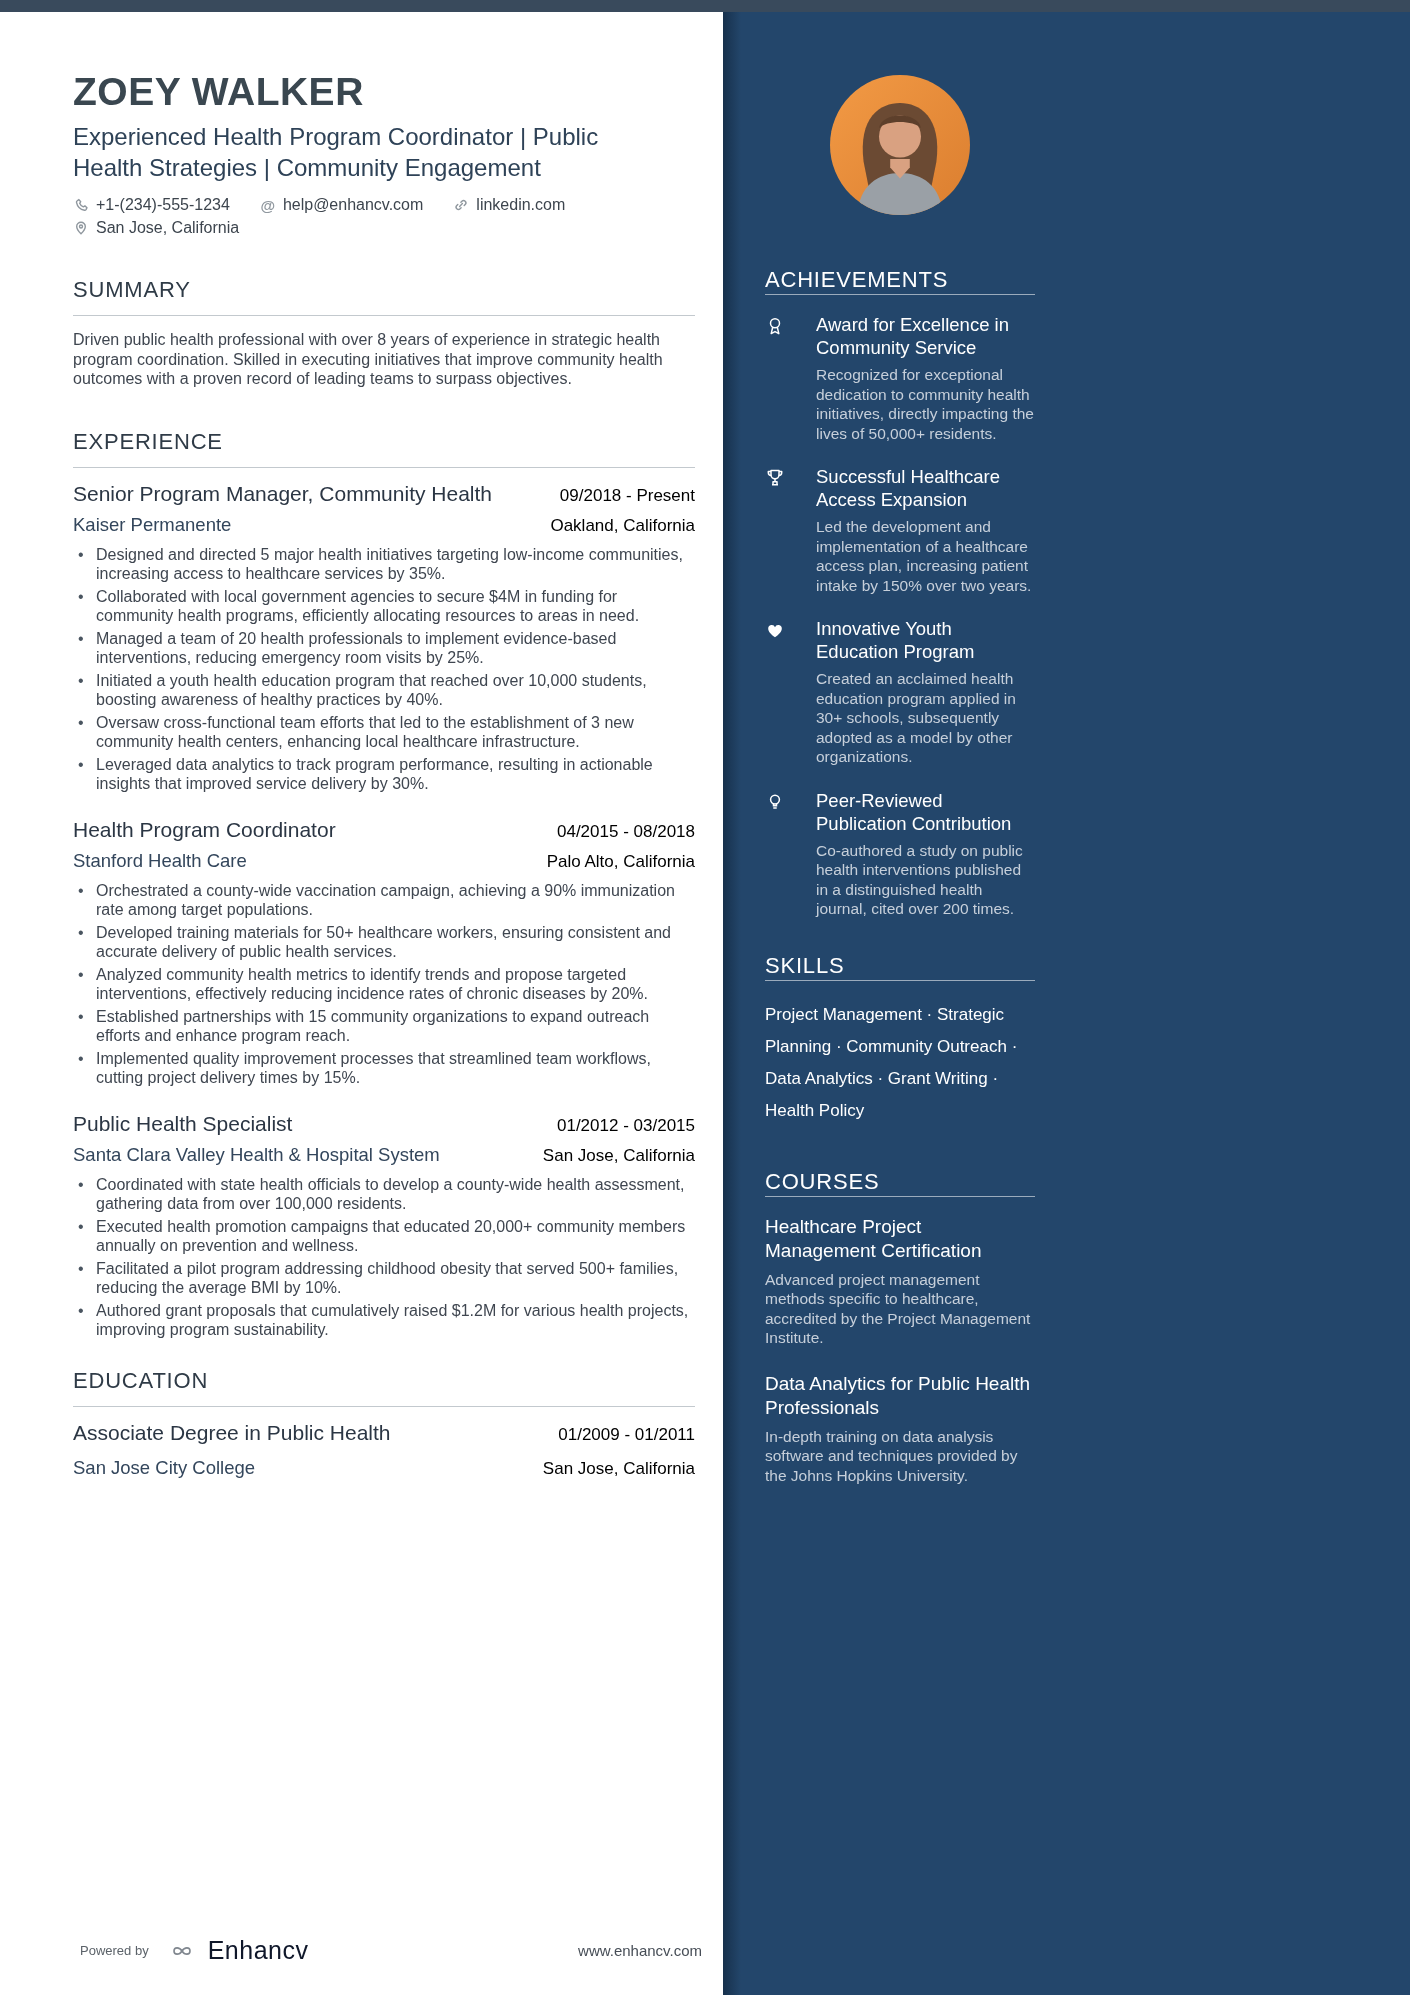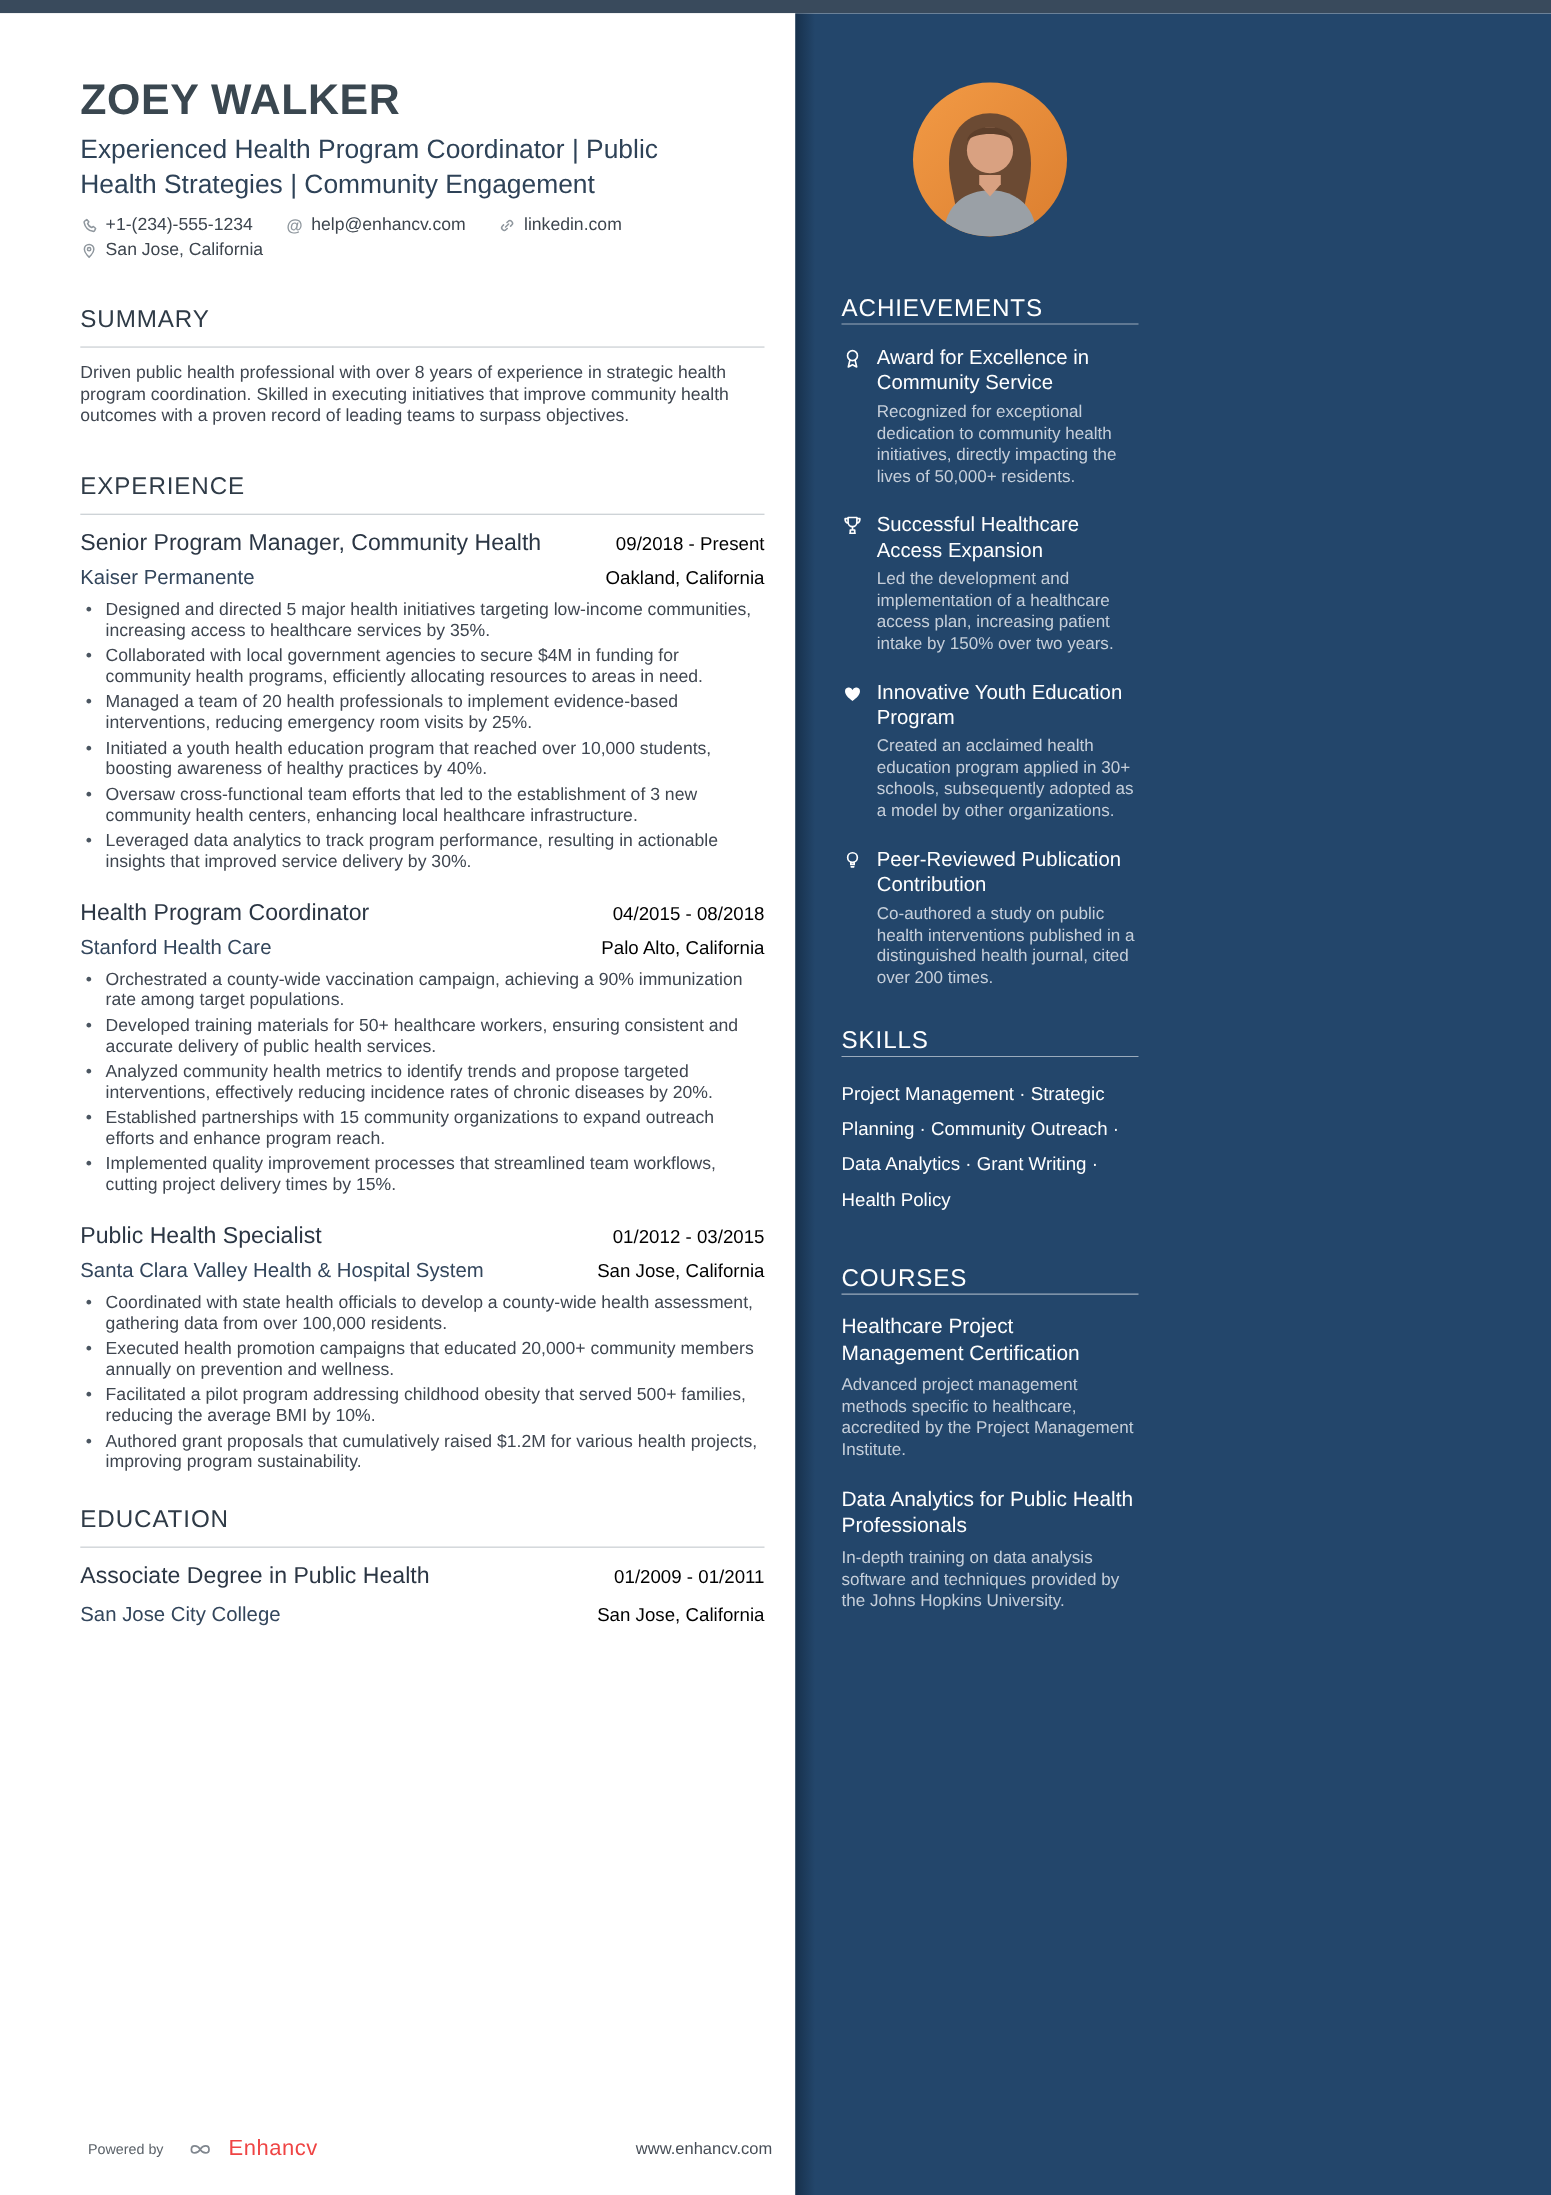--- a/index.html
+++ b/index.html
@@ -44,21 +44,21 @@
   .edu-degree { font-size: 21px; color: #2b3644; }
   .edu-row2 { display: flex; justify-content: space-between; align-items: baseline; margin-top: 12px; }
   .edu-school { font-size: 18.5px; color: #33465c; }
 
   .footer {
     position: absolute; left: 80px; width: 622px; bottom: 42px;
     display: flex; align-items: center;
   }
   .powered { font-size: 13px; color: #5b6269; }
   .logo-ic { margin: 0 9px 0 16px; display: inline-flex; }
-  .brand { font-size: 20px; color: #ef4444; letter-spacing: .5px; }
+  .brand { font-size: 25px; color: #0f172a; letter-spacing: .5px; }
   .spacer { flex: 1; }
   .site { font-size: 15px; color: #474e57; }
 
   
   .sidebar {
     position: absolute; left: 723px; top: 0; right: 0; height: 100%;
     background: #23466b;
   }
   .sidebar::before {
     content: ""; position: absolute; left: 0; top: 0; width: 18px; height: 100%;
@@ -69,21 +69,21 @@
     width: 140px; height: 140px; border-radius: 50%; margin: 63px auto 0 auto;
     background: linear-gradient(135deg, #f29a45, #db7e2f);
     overflow: hidden; position: relative;
   }
   .avatar svg { display: block; }
   .side-sec { margin-top: 52px; }
   .side-h {
     margin: 0 0 18px 0; font-size: 22px; font-weight: 400; letter-spacing: .8px;
     color: #ffffff; border-bottom: 1px solid rgba(255,255,255,.55); padding-bottom: 1px;
   }
-  .ach { display: flex; margin-bottom: 22px; }
+  .ach { display: flex; margin-bottom: 22px; gap: 19px; }
   .ach-icon { flex: none; width: 32px; padding-top: 3px; }
   .ach-icon svg { display: block; }
   .ach-body { flex: 1; }
   .ach-title { font-size: 18.5px; line-height: 23px; color: #ffffff; }
   .ach-text { font-size: 15.5px; line-height: 19.5px; color: #c6cfda; margin-top: 6px; }
 
   .skills-flow { font-size: 17px; line-height: 32px; color: #ffffff; }
 
   .course { margin-bottom: 24px; }
   .course-title { font-size: 19px; line-height: 24px; color: #ffffff; }

